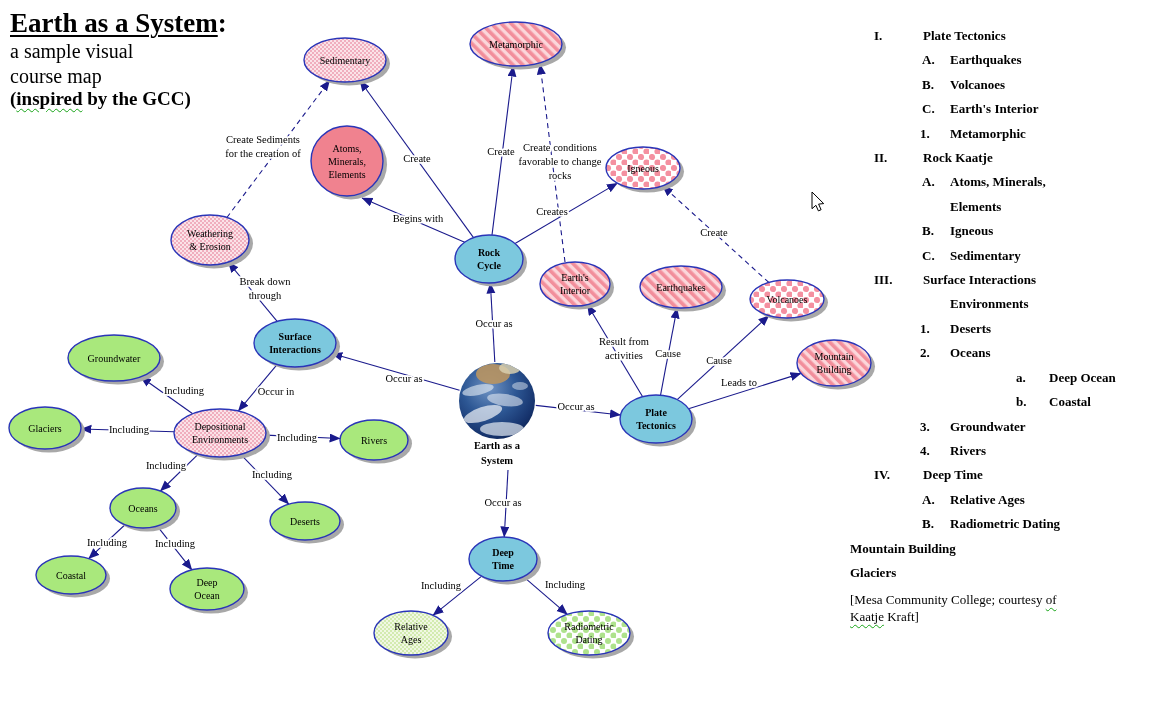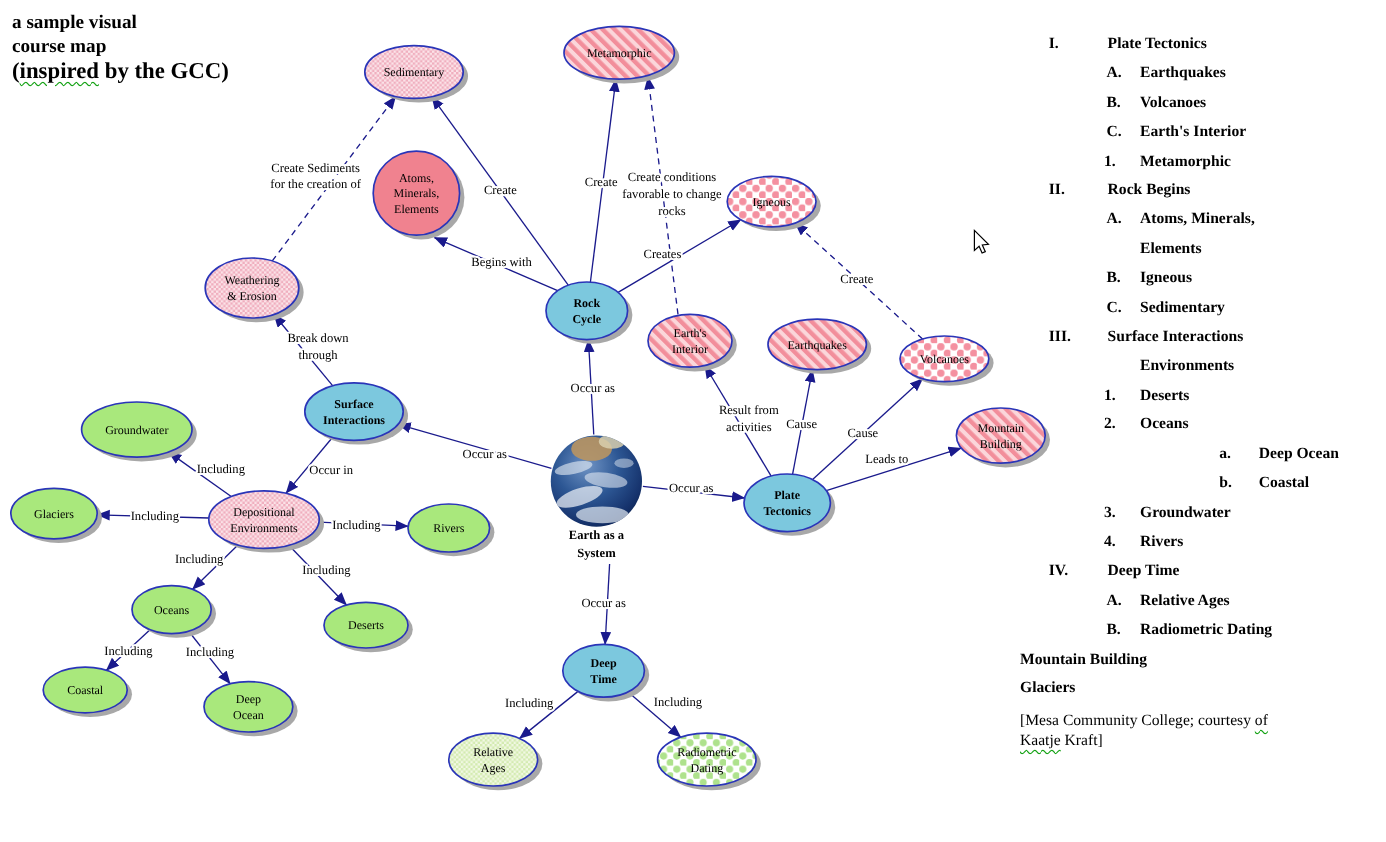--- a/index.html
+++ b/index.html
@@ -4,21 +4,21 @@
 <style>
   html,body { margin:0; padding:0; background:#fff; }
   body { width:1155px; height:702px; position:relative; overflow:hidden;
          font-family:"Liberation Serif","DejaVu Serif",serif; color:#000; }
   #stage { position:absolute; left:0; top:0; width:1155px; height:702px; }
   #map-svg { position:absolute; left:0; top:0; }
 
   .title-block { position:absolute; left:10px; top:8px; width:330px; line-height:1.12; }
   .t1 { font-size:27px; font-weight:bold; }
   .t1 .u { text-decoration:underline; text-decoration-thickness:2px; text-underline-offset:3px; }
-  .t2 { font-size:16px; font-weight:bold; margin-top:2px; }
+  .t2 { font-size:20px; font-weight:normal; margin-top:2px; }
   .t4 { font-size:19px; font-weight:bold; margin-top:1px; }
   .wavy { text-decoration-line:underline; text-decoration-style:wavy;
           text-decoration-color:#17a317; text-decoration-thickness:1px; text-underline-offset:3px;margin-top:47px; }
 
   .outline { position:absolute; left:850px; top:24px; width:268px; font-size:13px; font-weight:bold; }
   .ol-row { line-height:24.4px; white-space:nowrap; }
   .ol-m   { display:inline-block; }
   .lvl0 .ol-m { margin-left:24px; width:49px; }
   .lvl1 { margin-left:72px; }  .lvl1 .ol-m { width:28px; }
   .lvl1.cont { margin-left:100px; }
@@ -278,33 +278,34 @@
         <text x="272" y="478" text-anchor="middle" font-size="10.5" fill="#000000" stroke="#ffffff" stroke-width="3.5" stroke-linejoin="round" paint-order="stroke">Including</text>
         <text x="297" y="441" text-anchor="middle" font-size="10.5" fill="#000000" stroke="#ffffff" stroke-width="3.5" stroke-linejoin="round" paint-order="stroke">Including</text>
         <text x="107" y="546" text-anchor="middle" font-size="10.5" fill="#000000" stroke="#ffffff" stroke-width="3.5" stroke-linejoin="round" paint-order="stroke">Including</text>
         <text x="175" y="547" text-anchor="middle" font-size="10.5" fill="#000000" stroke="#ffffff" stroke-width="3.5" stroke-linejoin="round" paint-order="stroke">Including</text>
       </g>
 
     <path d="M812,192 L812,208.7 L815.9,205.3 L818.4,210.9 L821.1,209.7 L818.6,204.1 L823.7,203.6 Z" fill="#ffffff" stroke="#000000" stroke-width="1"></path>
   </svg>
 
   <div class="title-block">
+    <div class="t1"><span class="u">Earth as a System</span><span>:</span></div>
     <div class="t2">a sample visual</div>
     <div class="t2">course map</div>
     <div class="t4"><span>(</span><span class="wavy">inspired</span><span> by the GCC)</span></div>
   </div>
 
   <div class="outline">
     <div id="outline-list">
         <div class="ol-row lvl0"><span class="ol-m">I.</span><span>Plate Tectonics</span></div>
         <div class="ol-row lvl1"><span class="ol-m">A.</span><span>Earthquakes</span></div>
         <div class="ol-row lvl1"><span class="ol-m">B.</span><span>Volcanoes</span></div>
         <div class="ol-row lvl1"><span class="ol-m">C.</span><span>Earth's Interior</span></div>
         <div class="ol-row lvl2"><span class="ol-m">1.</span><span>Metamorphic</span></div>
-        <div class="ol-row lvl0"><span class="ol-m">II.</span><span>Rock Begins</span></div>
+        <div class="ol-row lvl0"><span class="ol-m">II.</span><span>Rock Kaatje</span></div>
         <div class="ol-row lvl1"><span class="ol-m">A.</span><span>Atoms, Minerals,</span></div>
         <div class="ol-row lvl1 cont"><span>Elements</span></div>
         <div class="ol-row lvl1"><span class="ol-m">B.</span><span>Igneous</span></div>
         <div class="ol-row lvl1"><span class="ol-m">C.</span><span>Sedimentary</span></div>
         <div class="ol-row lvl0"><span class="ol-m">III.</span><span>Surface Interactions</span></div>
         <div class="ol-row lvl1 cont"><span>Environments</span></div>
         <div class="ol-row lvl2"><span class="ol-m">1.</span><span>Deserts</span></div>
         <div class="ol-row lvl2"><span class="ol-m">2.</span><span>Oceans</span></div>
         <div class="ol-row lvl3"><span class="ol-m">a.</span><span>Deep Ocean</span></div>
         <div class="ol-row lvl3"><span class="ol-m">b.</span><span>Coastal</span></div>

